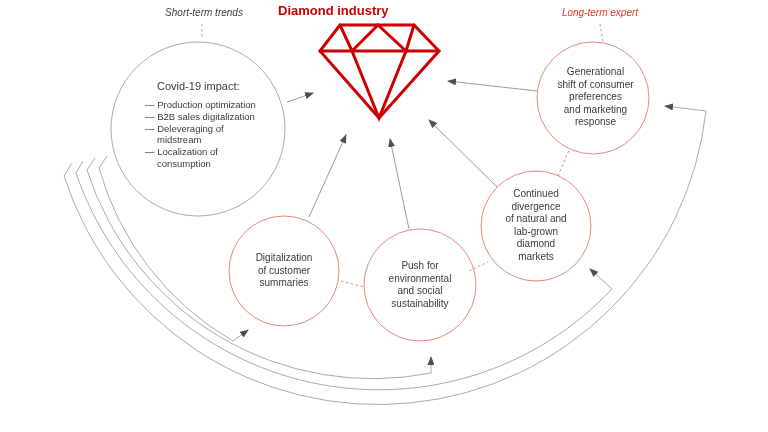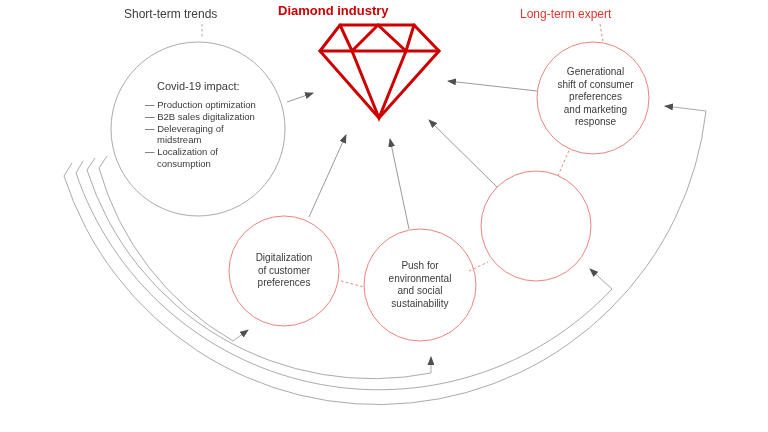--- a/index.html
+++ b/index.html
@@ -6,21 +6,21 @@
   .stage{
     position:relative;width:768px;height:432px;background:#ffffff;overflow:hidden;
     font-family:"Liberation Sans","DejaVu Sans",sans-serif;color:#3c3c3c;
   }
   .stage svg{position:absolute;left:0;top:0;}
   .abs{position:absolute;}
   .diagram-title{
     left:278px;top:3px;width:200px;
     font-size:13px;font-weight:bold;color:#cc0000;
   }
-  .zone-label{font-size:12px;width:160px;top:7px;}
+  .zone-label{font-size:10px;font-style:italic;text-align:center;width:160px;top:7px;}
   .zone-label.short{left:124px;color:#3c3c3c;}
   .zone-label.long{left:520px;color:#e0352b;}
   .trend-label{
     font-size:10px;line-height:12.5px;text-align:center;white-space:pre-line;color:#3a3a3a;
   }
   .covid-block{left:145px;top:80px;width:136px;}
   .covid-heading{font-size:11px;margin:0 0 7px 12px;color:#3a3a3a;}
   .covid-item{
     font-size:9.5px;line-height:11.8px;white-space:pre-line;
     padding-left:12px;text-indent:-12px;color:#3a3a3a;
@@ -85,25 +85,31 @@
     <div class="covid-item">— Production optimization</div>
     <div class="covid-item">— B2B sales digitalization</div>
     <div class="covid-item">— Deleveraging of
 midstream</div>
     <div class="covid-item">— Localization of
 consumption</div>
   </div>
 
   <div class="abs trend-label" style="left:229px;top:252px;width:110px;">Digitalization
 of customer
-preferences</div>
+summaries</div>
   <div class="abs trend-label" style="left:365px;top:260px;width:110px;">Push for
 environmental
 and social
 sustainability</div>
+  <div class="abs trend-label" style="left:481px;top:188px;width:110px;">Continued
+divergence
+of natural and
+lab-grown
+diamond
+markets</div>
   <div class="abs trend-label" style="left:538px;top:66px;width:115px;">Generational
 shift of consumer
 preferences
 and marketing
 response</div>
 
 
 </div>
 
 </body></html>

